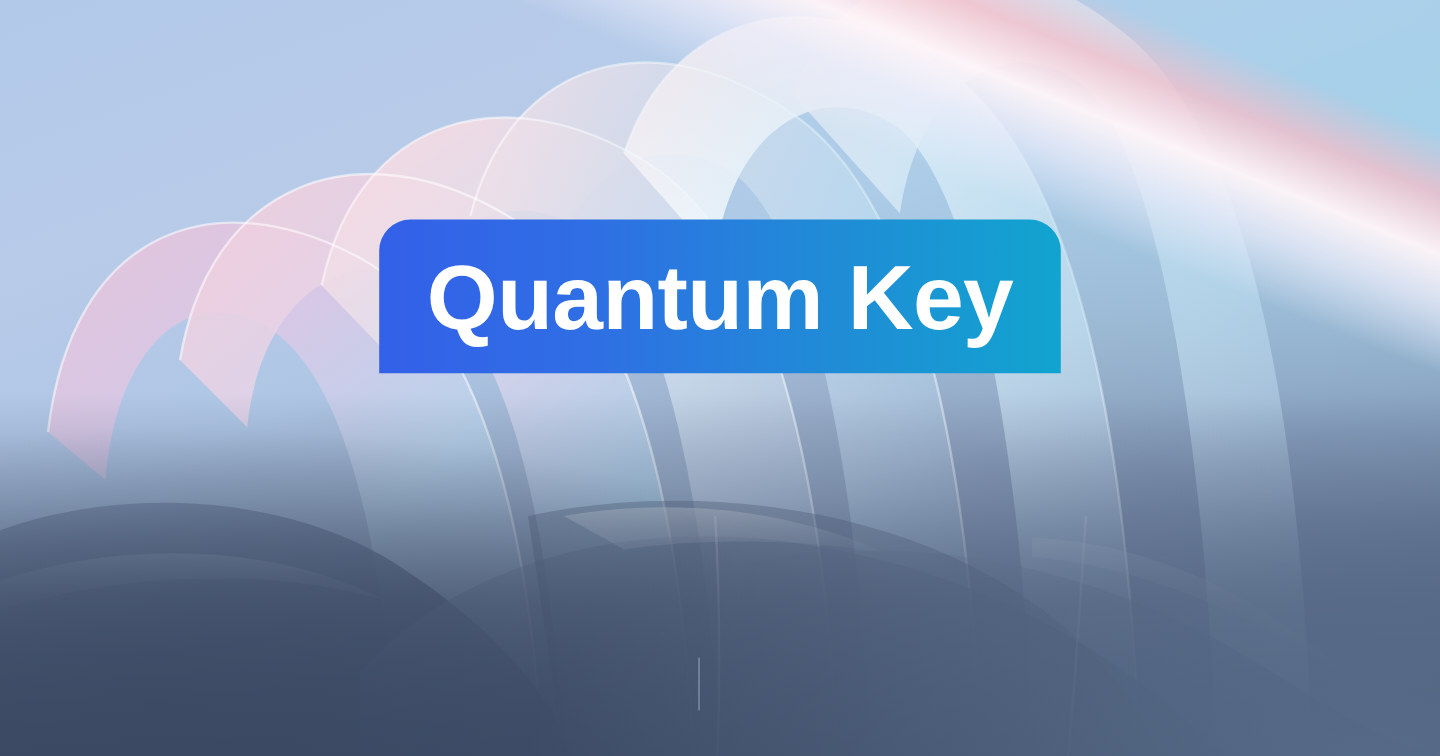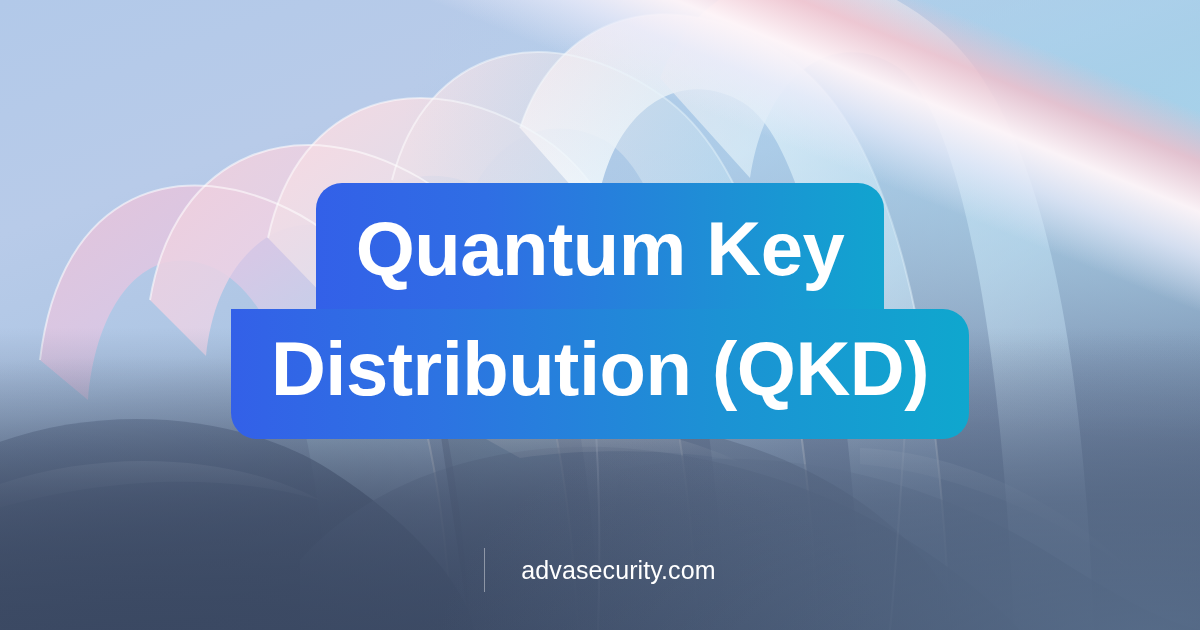--- a/index.html
+++ b/index.html
@@ -232,24 +232,22 @@
   </svg>
 
   <div class="bg-layer bg-tr-wash"></div>
   <div class="bg-layer bg-band"></div>
   <div class="bg-layer bg-lower"></div>
   <div class="bg-layer bg-lower-left"></div>
   <div class="bg-layer bg-lower-right"></div>
 
   <div class="title-wrap">
     <span class="title-line title-line-1">Quantum Key</span>
-    <span class="title-line title-line-2">Distribution (QKD)</span>
   </div>
 
   <div class="footer">
 
 
     <div class="footer-divider"></div>
 
-    <span class="footer-url">advasecurity.com</span>
   </div>
 
 </div>
 
 </body></html>

